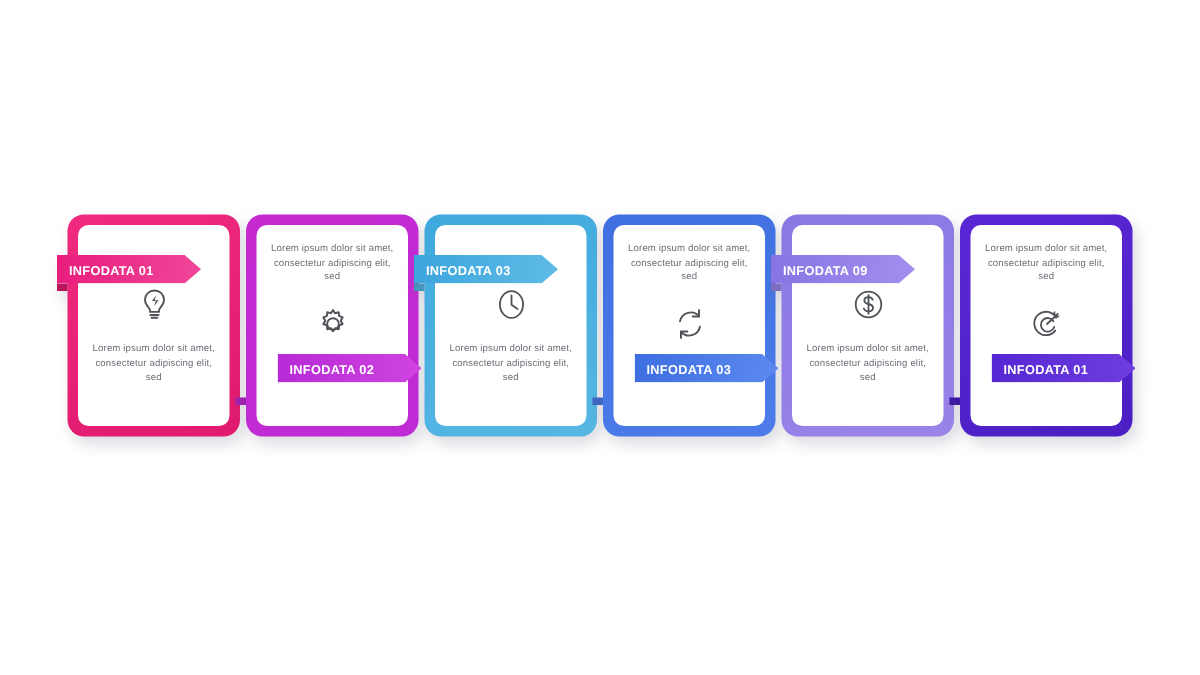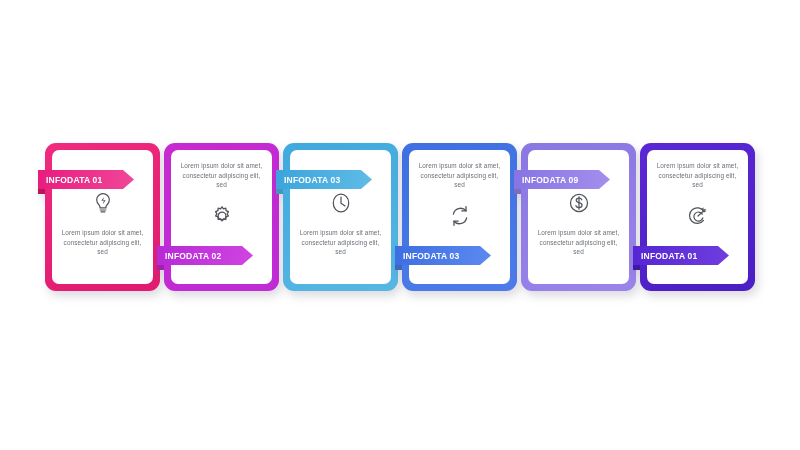--- a/index.html
+++ b/index.html
@@ -70,21 +70,21 @@
     box-sizing: border-box;
     color: #ffffff;
     font-size: 8.5px;
     font-weight: bold;
     letter-spacing: 0.2px;
     white-space: nowrap;
     clip-path: polygon(0 0, calc(100% - 11px) 0, 100% 50%, calc(100% - 11px) 100%, 0 100%);
     z-index: 4;
   }
   .card.layout-top .banner { top: 27px; }
-  .card.layout-bottom .banner { bottom: 26px; }
+  .card.layout-bottom .banner { bottom: 36px; margin-left: 28px; }
 
   
   .banner-fold {
     position: absolute;
     left: -7px;
     width: 7px;
     height: 5px;
     z-index: 3;
   }
   .card.layout-top .banner-fold { top: 46px; }

